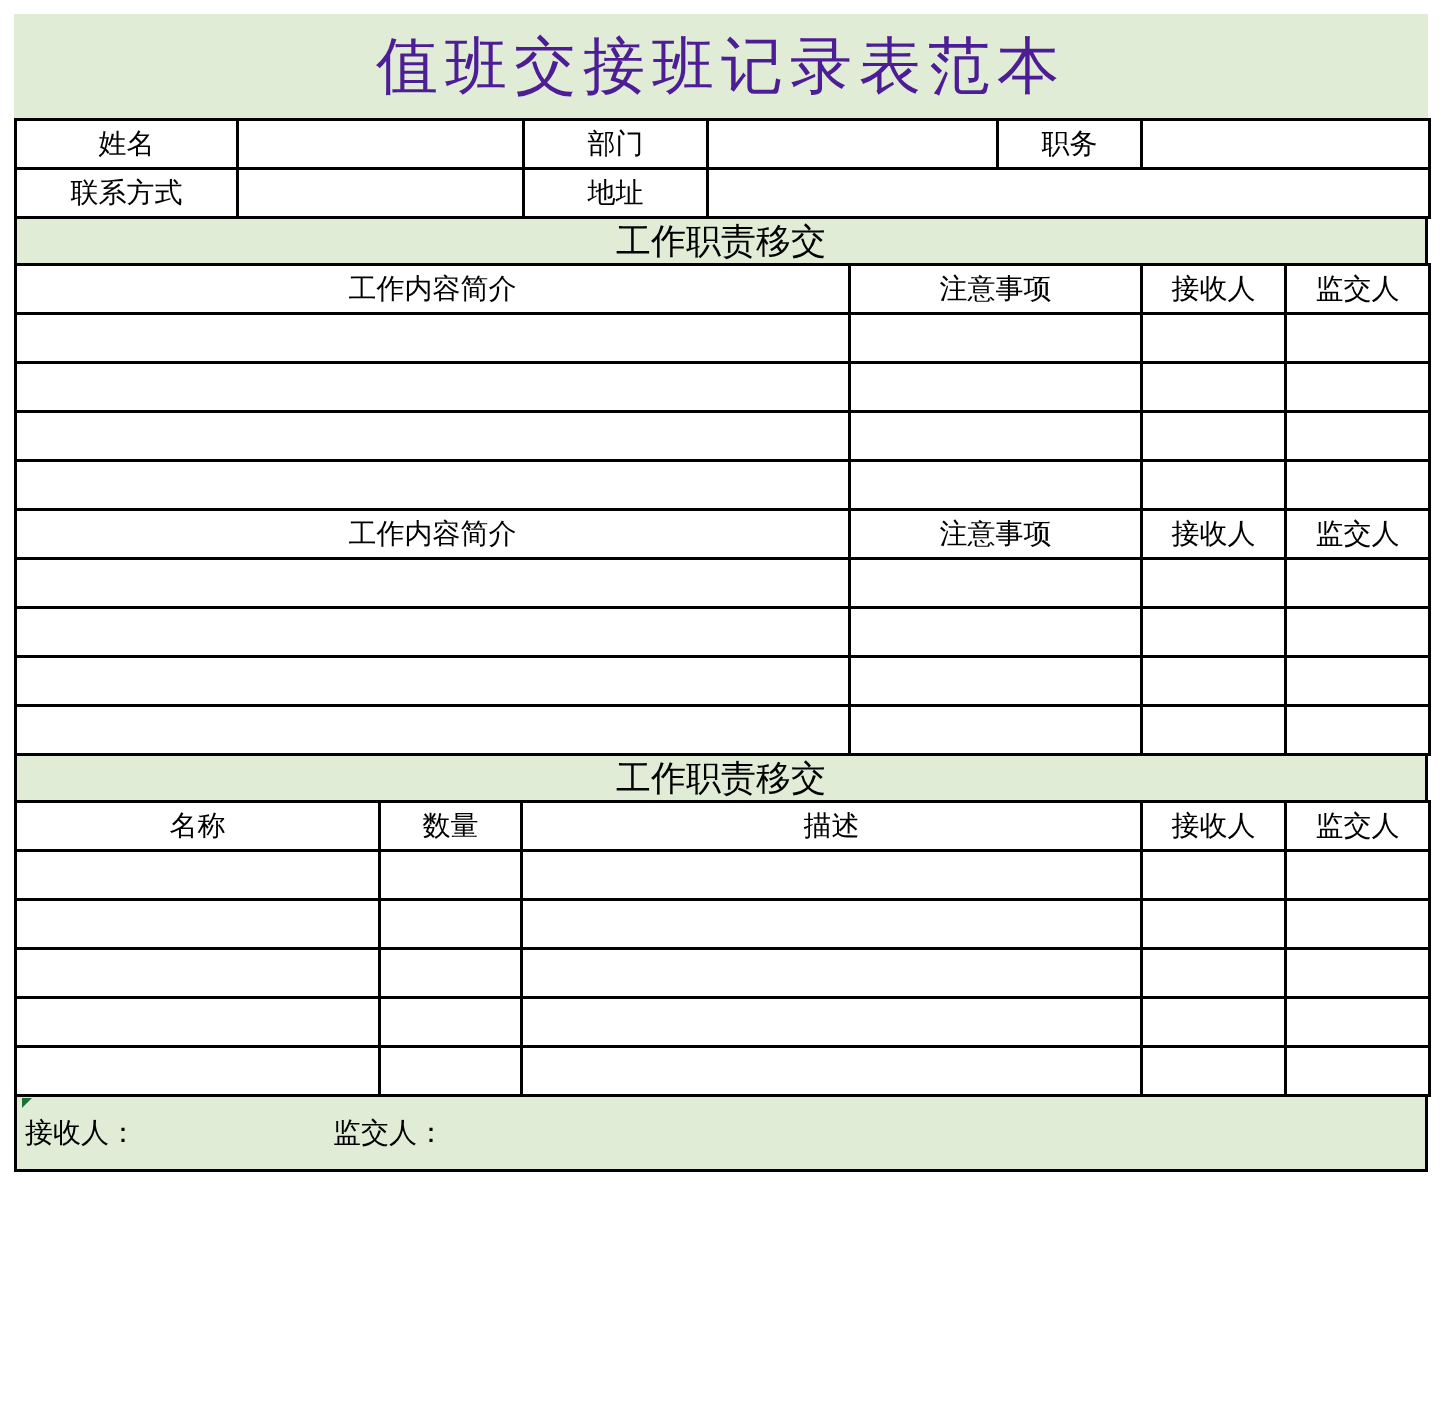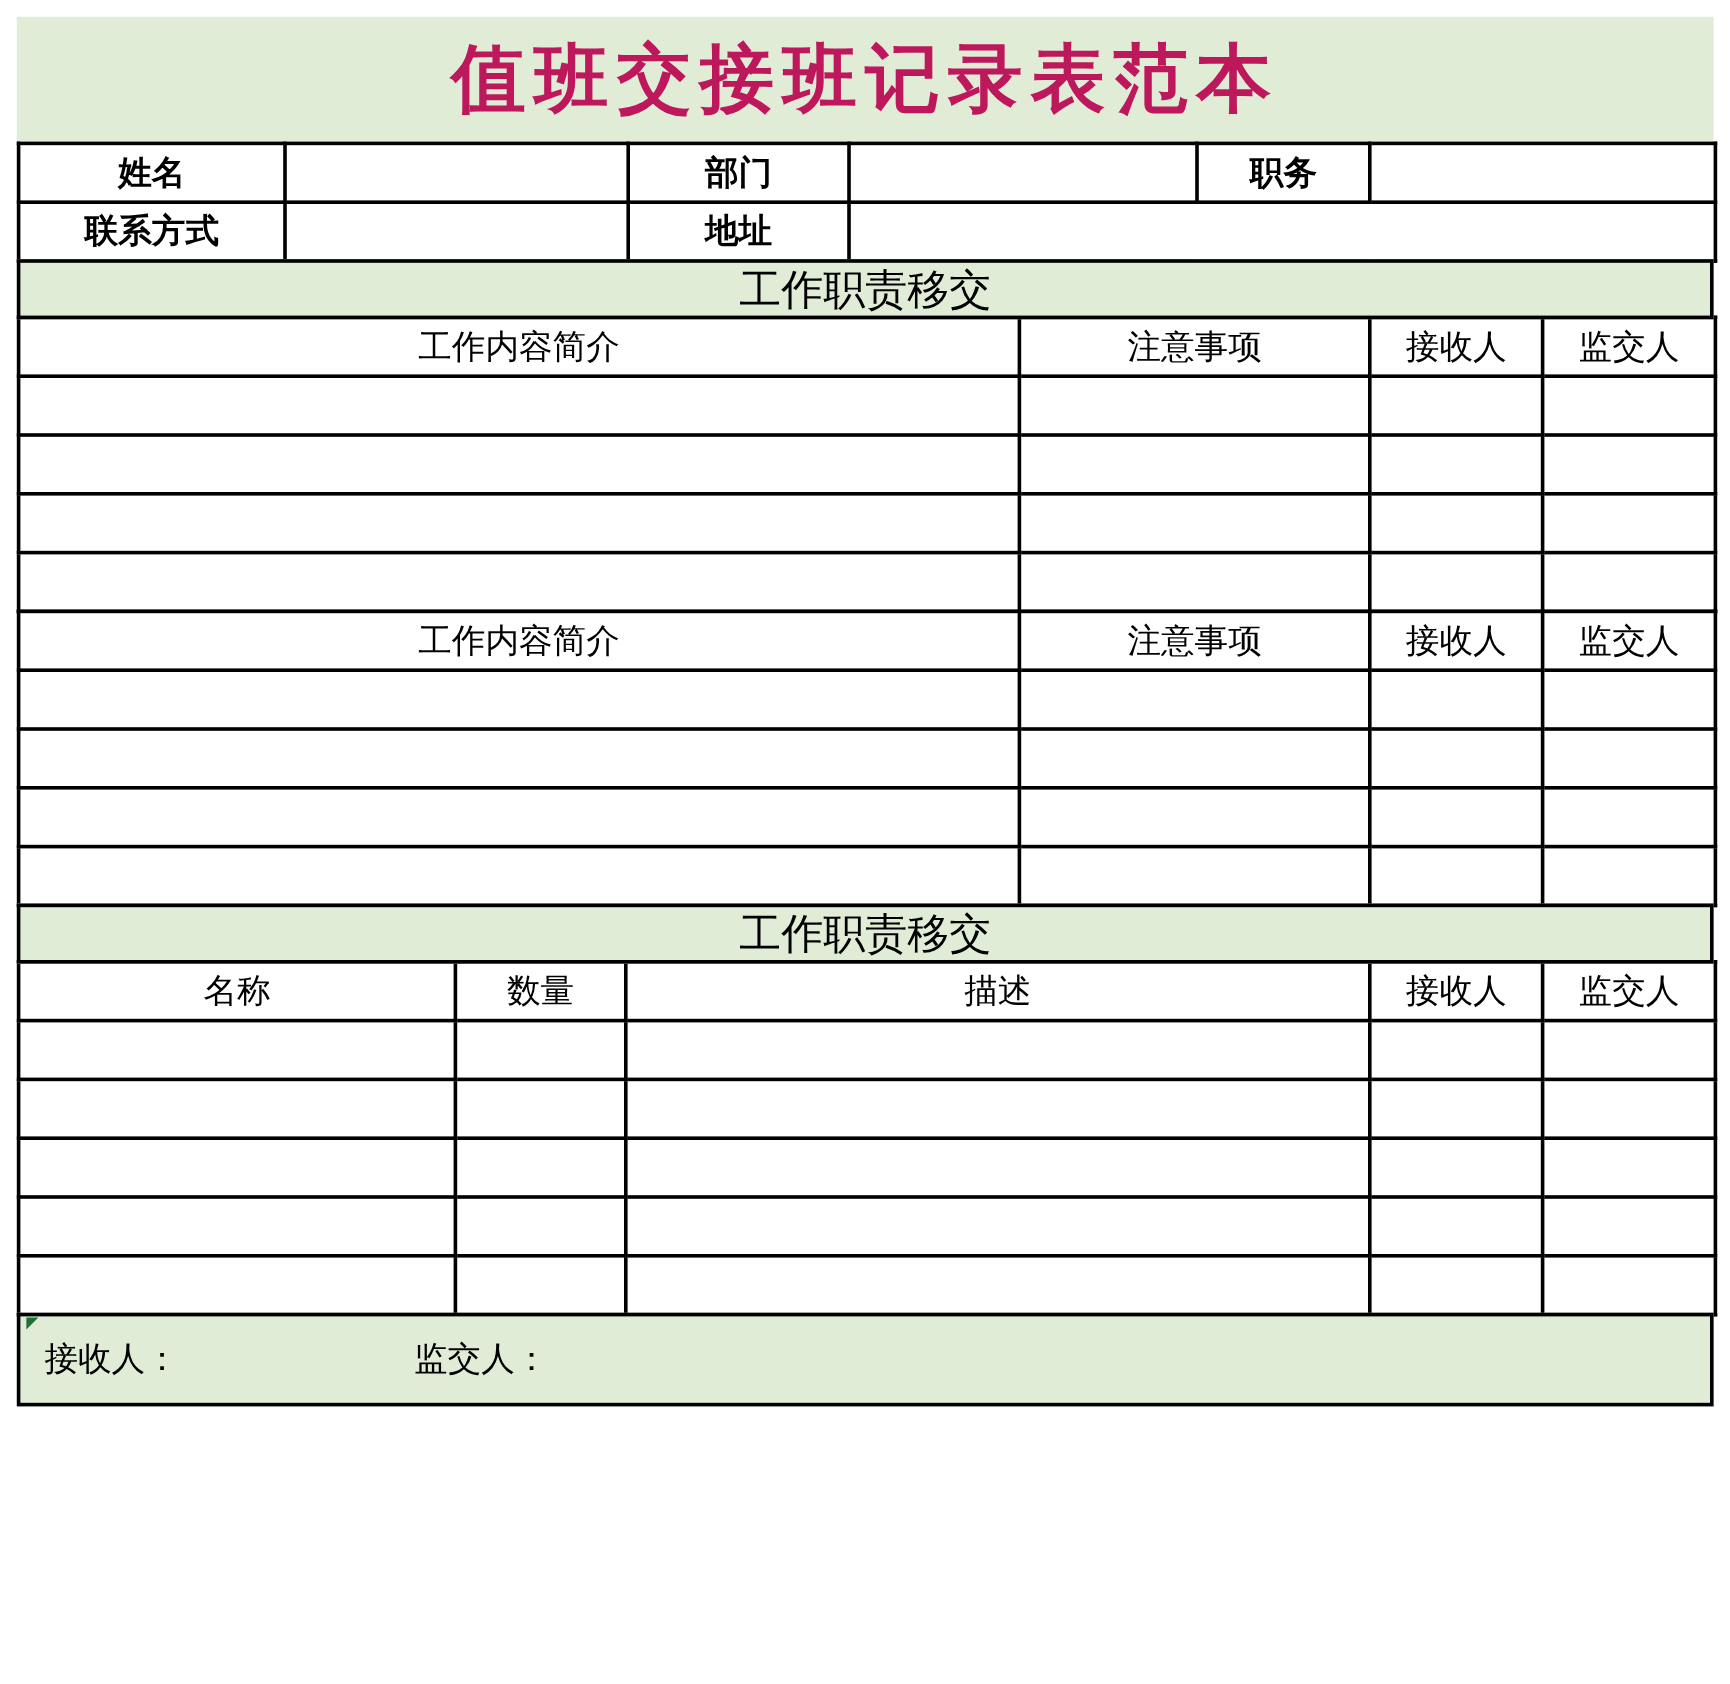--- a/index.html
+++ b/index.html
@@ -14,32 +14,32 @@
   }
   .title-band{
     height:104px;
     background:#e1ecd7;
     display:flex;align-items:center;justify-content:center;
     overflow:hidden;
   }
   .title-band h1{
     margin:0;
     font-size:62px;
-    font-weight:bold;
+    font-weight:normal;
     letter-spacing:7px;
-    color:#be185d;
+    color:#4c1d95;
     white-space:nowrap;
   }
   table.tbl{
     border-collapse:collapse;
     table-layout:fixed;
     width:1414px;
     margin-top:-3px;
   }
-  table.tbl.first{margin-top:0;font-weight:bold;}
+  table.tbl.first{margin-top:0;}
   table.tbl td{
     border:3px solid #000;
     padding:0 4px;
     font-size:28px;
     text-align:center;
     vertical-align:middle;
     overflow:hidden;
     background:#fff;
   }
   tr.r52 td{height:46px;}
@@ -58,21 +58,21 @@
   .footer-band{
     box-sizing:border-box;
     width:1414px;height:78px;
     margin-top:-3px;
     border:3px solid #000;
     background:#e1ecd7;
     display:flex;align-items:center;
     font-size:28px;
     position:relative;
     z-index:2;
-    padding-left:20px;
+    padding-left:8px;
   }
   .footer-band .sup{margin-left:196px;text-align:center;}
   .corner-mark{
     position:absolute;
     top:1px;left:5px;
     width:0;height:0;
     border-top:10px solid #1e7134;
     border-right:10px solid transparent;
   }
 </style>

